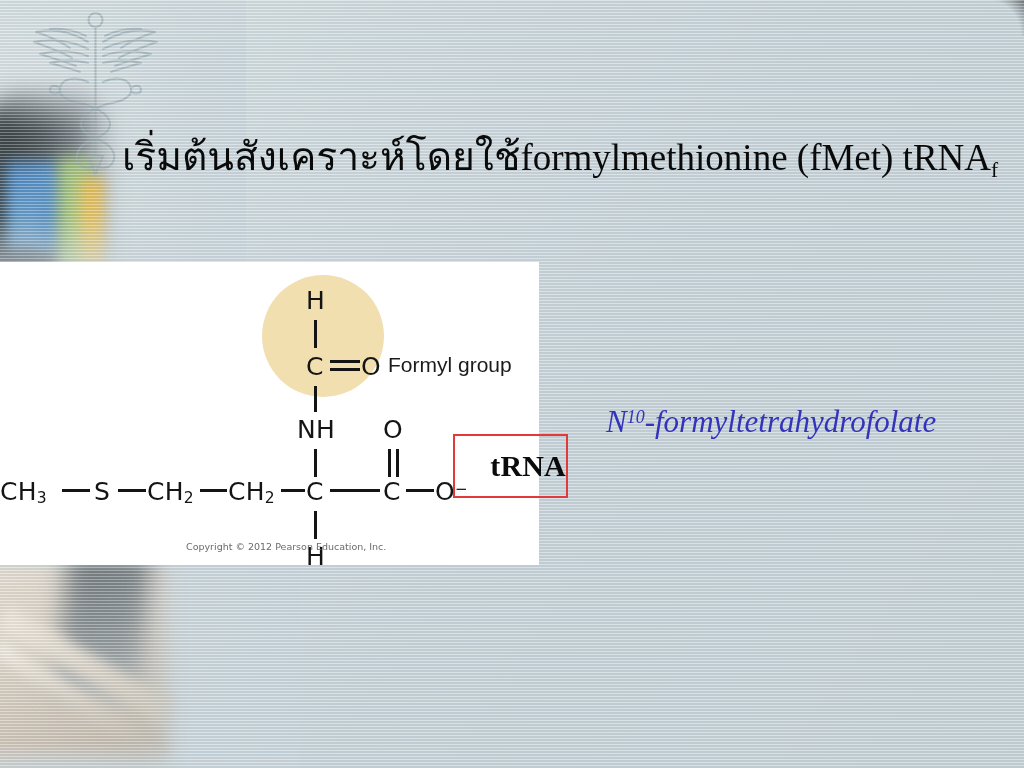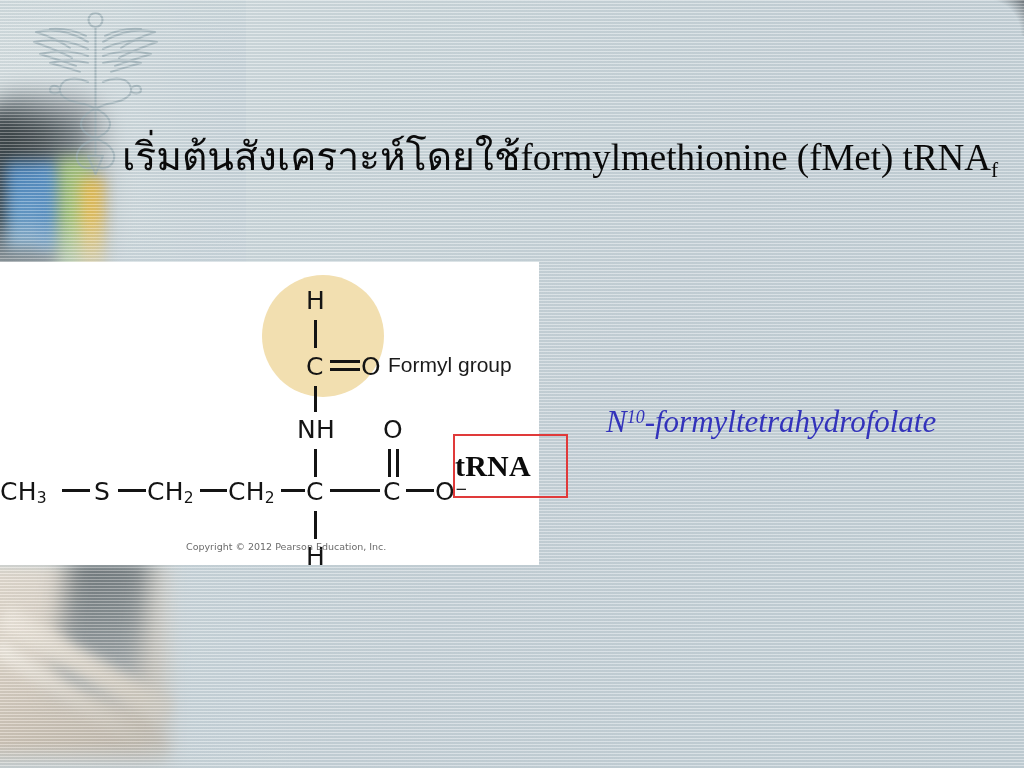--- a/index.html
+++ b/index.html
@@ -278,21 +278,21 @@
     position: absolute;
     left: 453px;
     top: 434px;
     width: 115px;
     height: 64px;
     border: 2px solid #e03a3a;
     box-sizing: border-box;
     z-index: 12;
     display: flex;
     align-items: center;
-    justify-content: flex-start;
+    justify-content: flex-end;
   }
   .trna-box .trna-text {
     font-family: "Liberation Serif", serif;
     font-size: 30px;
     font-weight: 700;
     color: #0b0b0b;
     letter-spacing: .2px;
   }
 
   

